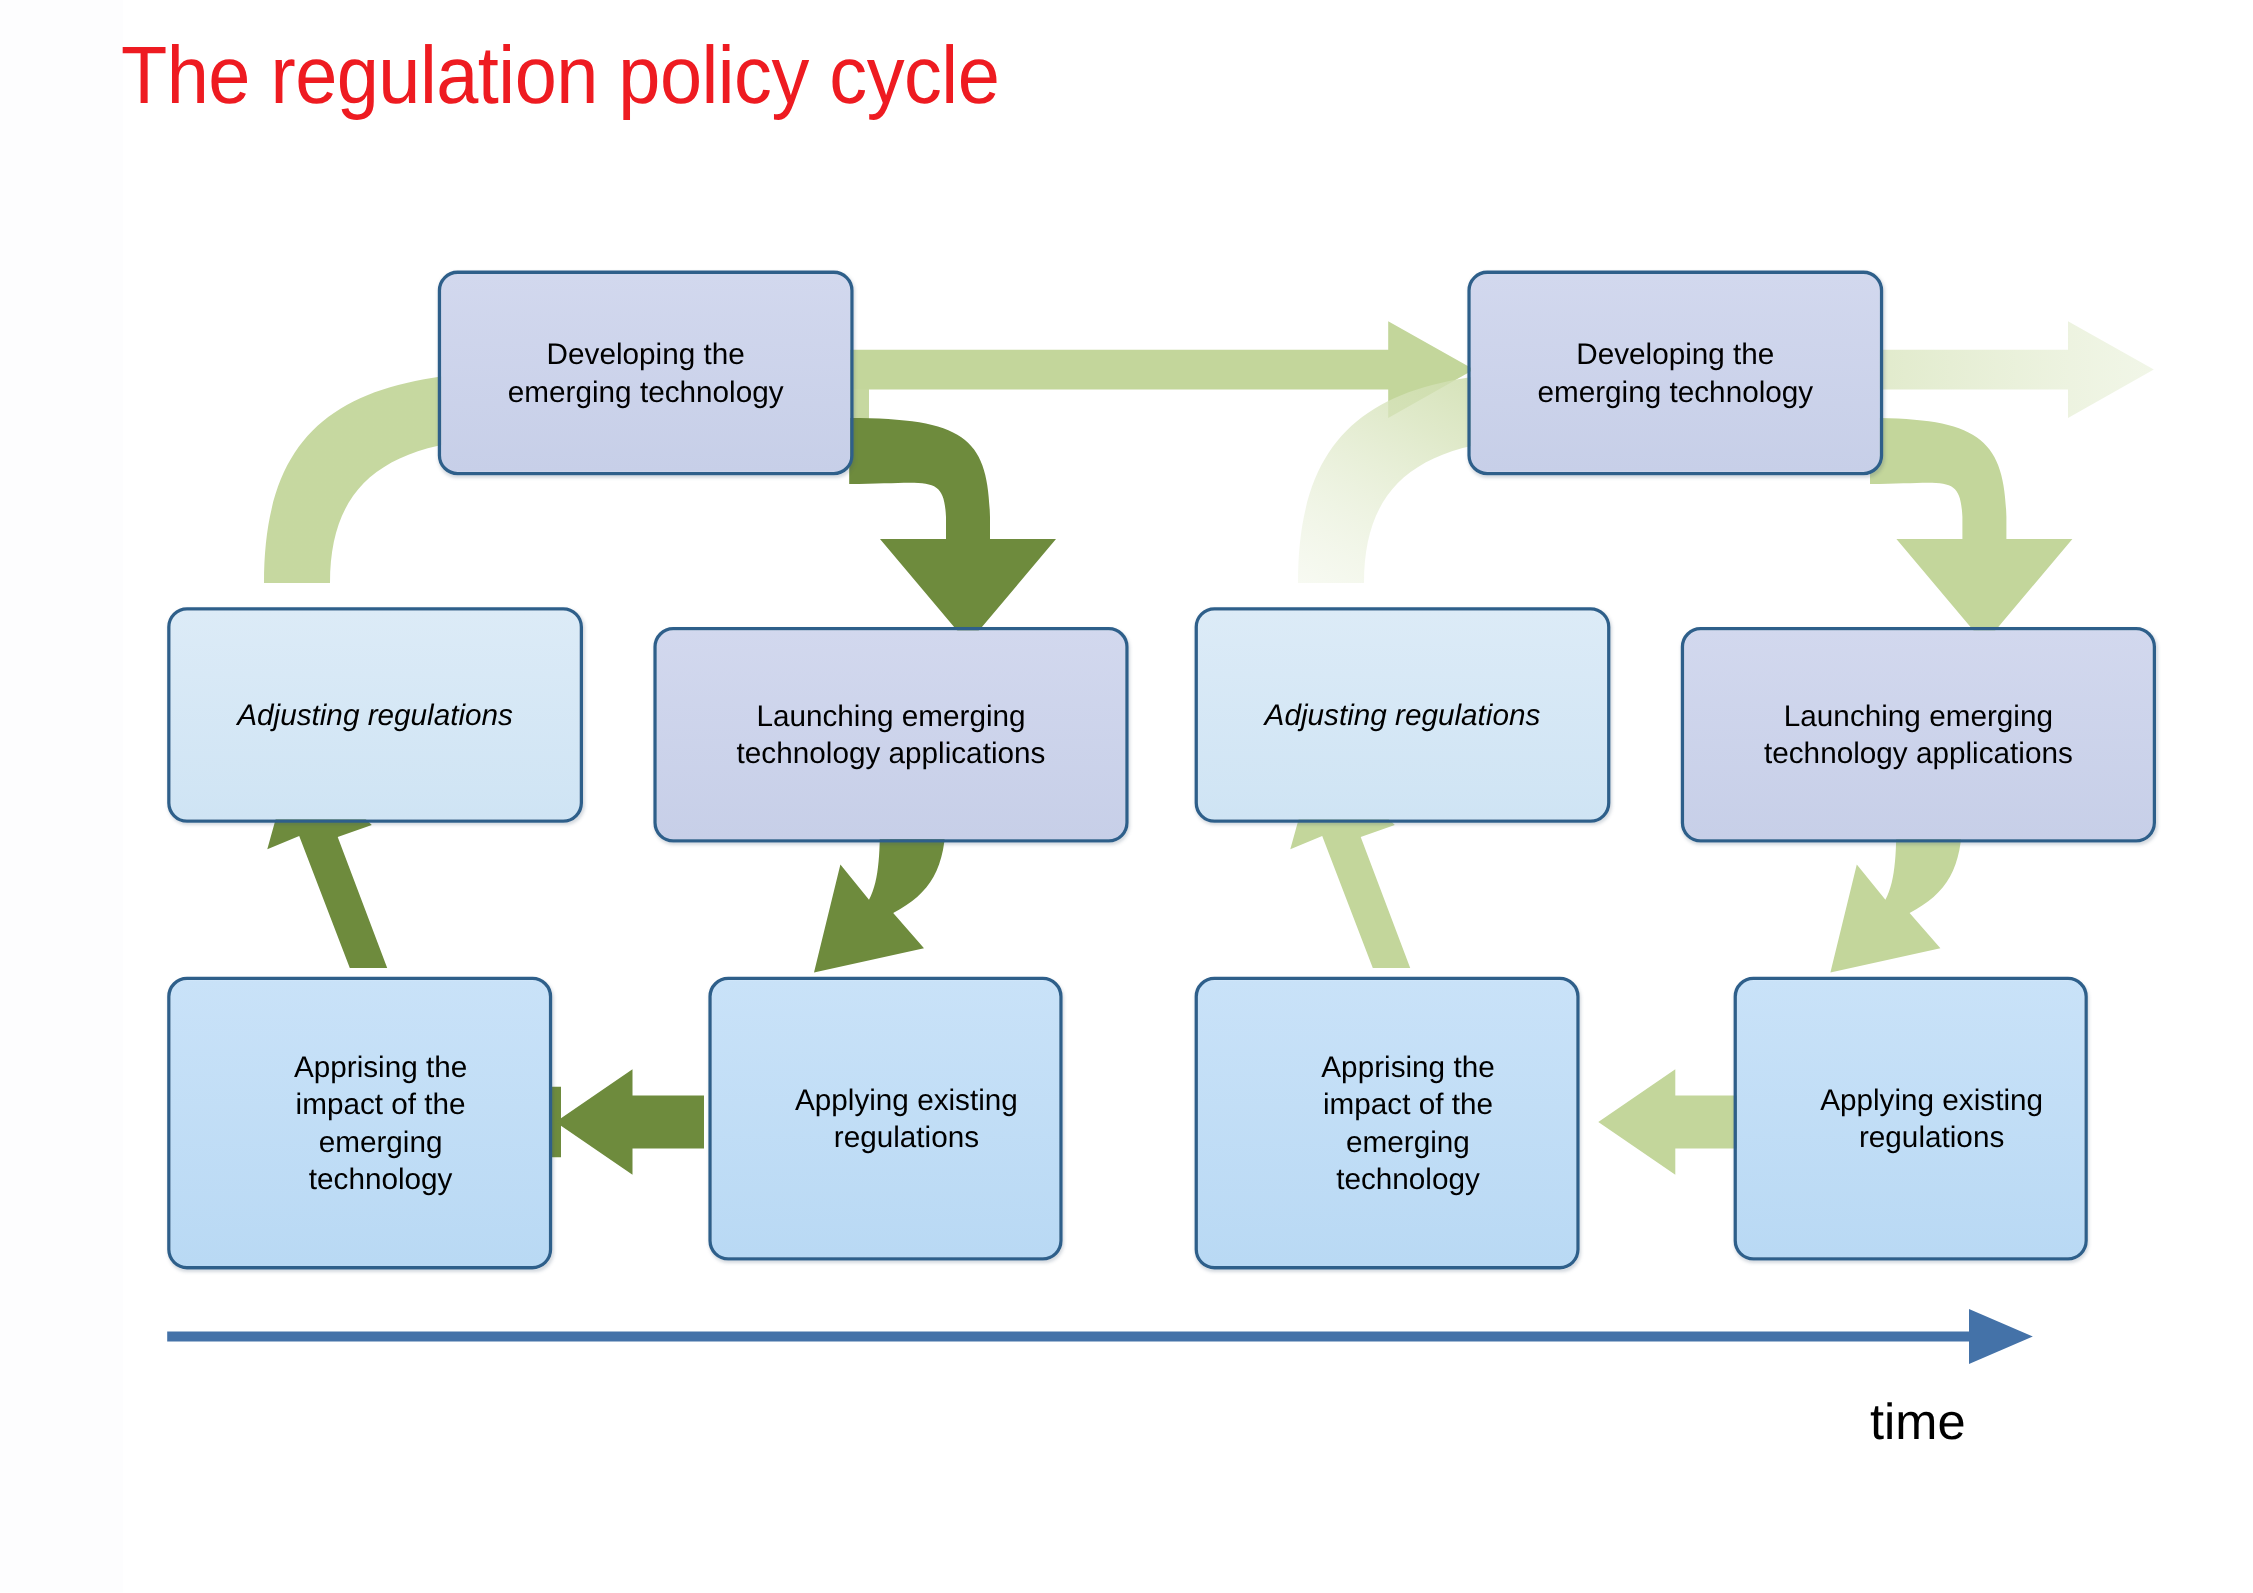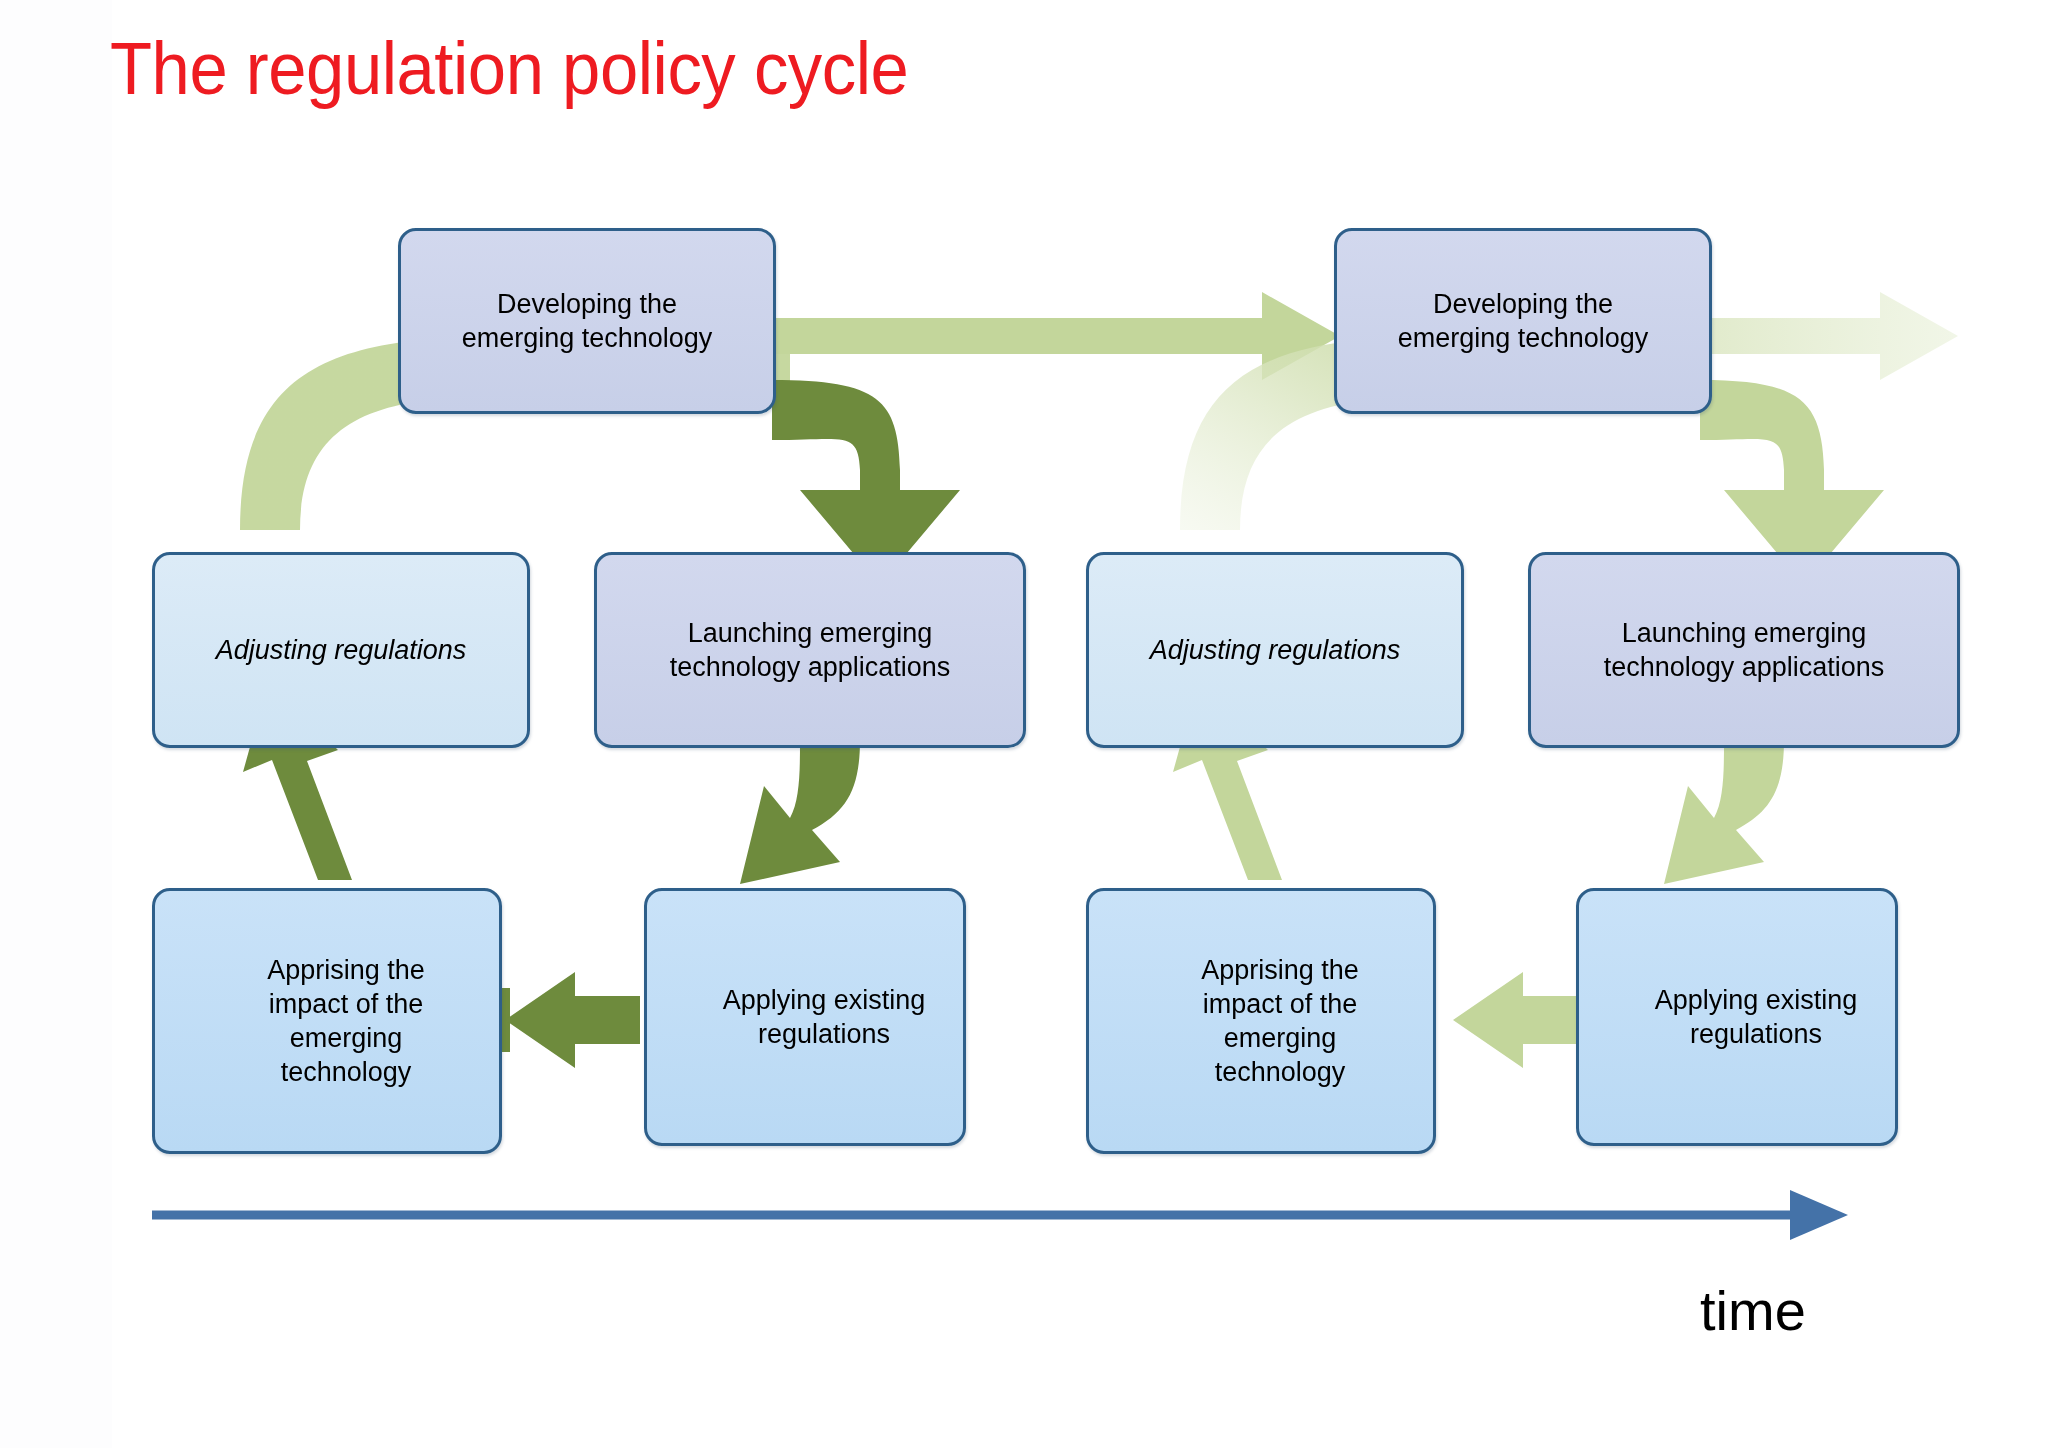--- a/index.html
+++ b/index.html
@@ -37,34 +37,33 @@
     border-radius:18px;
     display:flex;align-items:center;justify-content:center;
     text-align:center;
     color:#000000;
     font-size:27px;
     line-height:1.26;
     padding:6px 10px;
     box-shadow:1px 2px 3px rgba(60,80,110,0.22);
   }
   .node span{display:block;}
-  .fill-lavender{background:linear-gradient(180deg,#d2d8ee 0%,#c7cfe8 100%);}
+  .fill-lavender{background:linear-gradient(180deg,#d2d8ee 0%,#c7cfe8 100%);margin-top:18px;}
   .fill-paleblue{background:linear-gradient(180deg,#dcebf7 0%,#cfe4f4 100%);font-style:italic;}
   .fill-skyblue{background:linear-gradient(180deg,#c9e2f8 0%,#b9d9f4 100%);padding-left:48px;}
 
   
   #arrows{position:absolute;left:0;top:0;width:2048px;height:1448px;pointer-events:none;}
 
   
   #time-label{
     position:absolute;
-    font-size:56px;color:#000;
+    font-size:46px;color:#000;
     left:1700px;top:1265px;
     font-family:"Liberation Sans","DejaVu Sans",sans-serif;
-    margin-top:13px;
   }
 </style>
 </head>
 <body>
 
 <div id="stage">
 
   <div class="gutter"></div>
 
   <div id="title">The regulation policy cycle</div>

